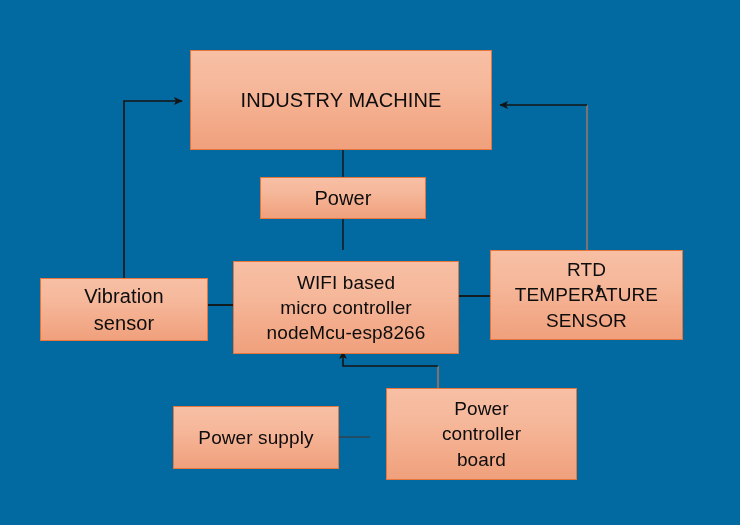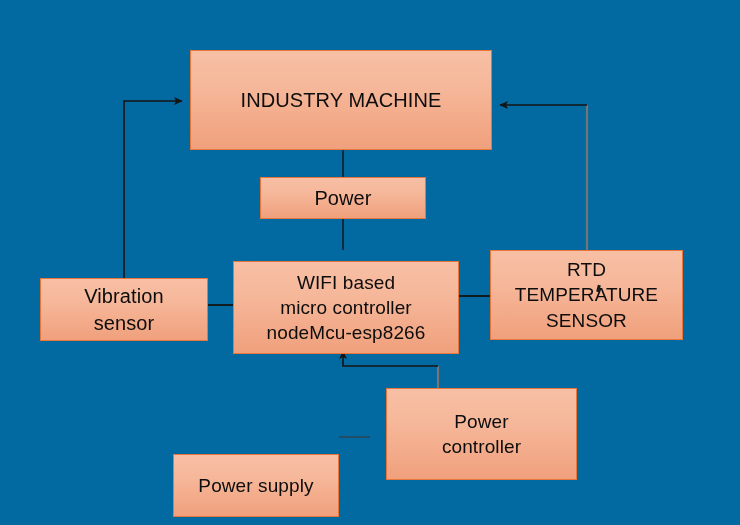--- a/index.html
+++ b/index.html
@@ -46,21 +46,21 @@
   }
   .node .lines span {
     display: block;
     white-space: nowrap;
   }
   #n-industry { left: 190px; top: 50px;  width: 302px; height: 100px; font-size: 20px; }
   #n-relay    { left: 260px; top: 177px; width: 166px; height: 42px;  font-size: 20px; }
   #n-wifi     { left: 233px; top: 261px; width: 226px; height: 93px;  font-size: 19px; }
   #n-rtd      { left: 490px; top: 250px; width: 193px; height: 90px;  font-size: 19px; }
   #n-vibration{ left: 40px;  top: 278px; width: 168px; height: 63px;  font-size: 20px; }
-  #n-psupply  { left: 173px; top: 406px; width: 166px; height: 63px;  font-size: 19px; margin-top: 48px; }
+  #n-psupply  { left: 173px; top: 406px; width: 166px; height: 63px;  font-size: 19px; }
   #n-pmboard  { left: 386px; top: 388px; width: 191px; height: 92px; font-size: 19px; }
   .tick-mark {
     position: absolute;
     left: 597px;
     top: 285px;
     width: 3px;
     height: 7px;
     background: #171717;
     transform: rotate(14deg);
     z-index: 3;
@@ -158,16 +158,17 @@
   <div class="node" id="n-psupply">
     <span class="lines">
       <span>Power supply</span>
     </span>
   </div>
 
   <div class="node" id="n-pmboard">
     <span class="lines">
       <span>Power</span>
       <span>controller</span>
+      <span>board</span>
     </span>
   </div>
 
 </div>
 
 </body></html>

